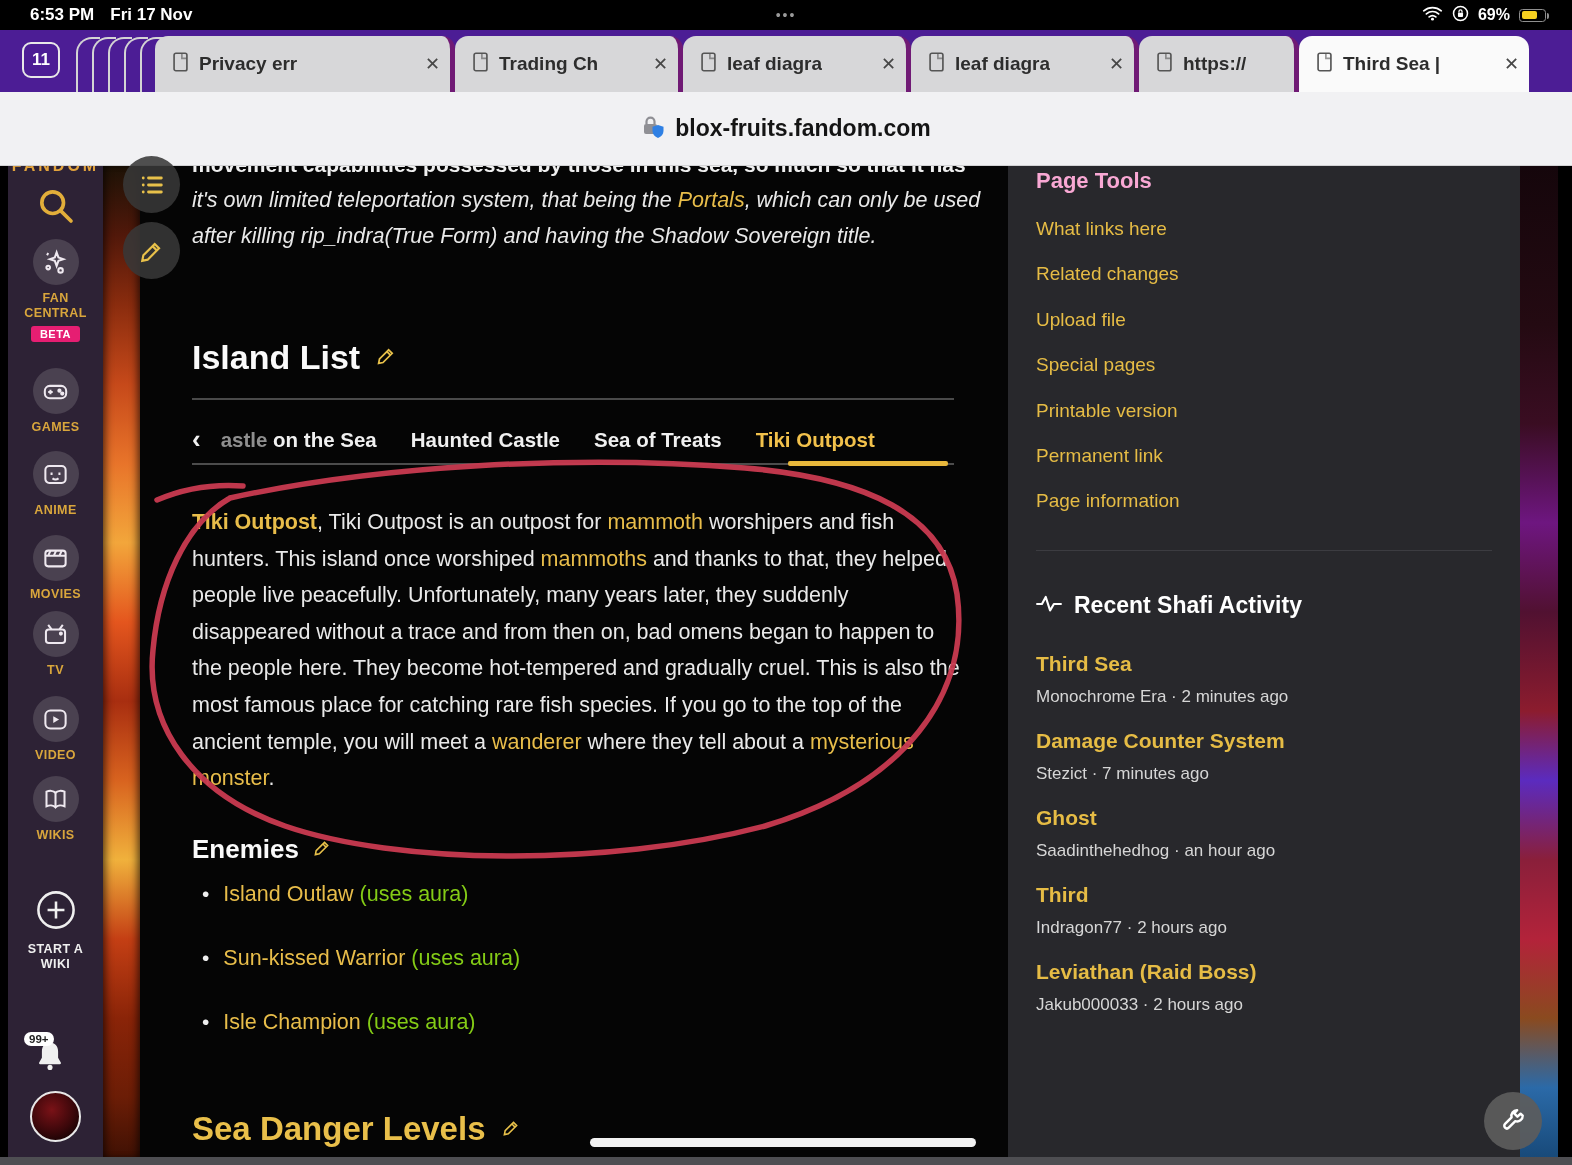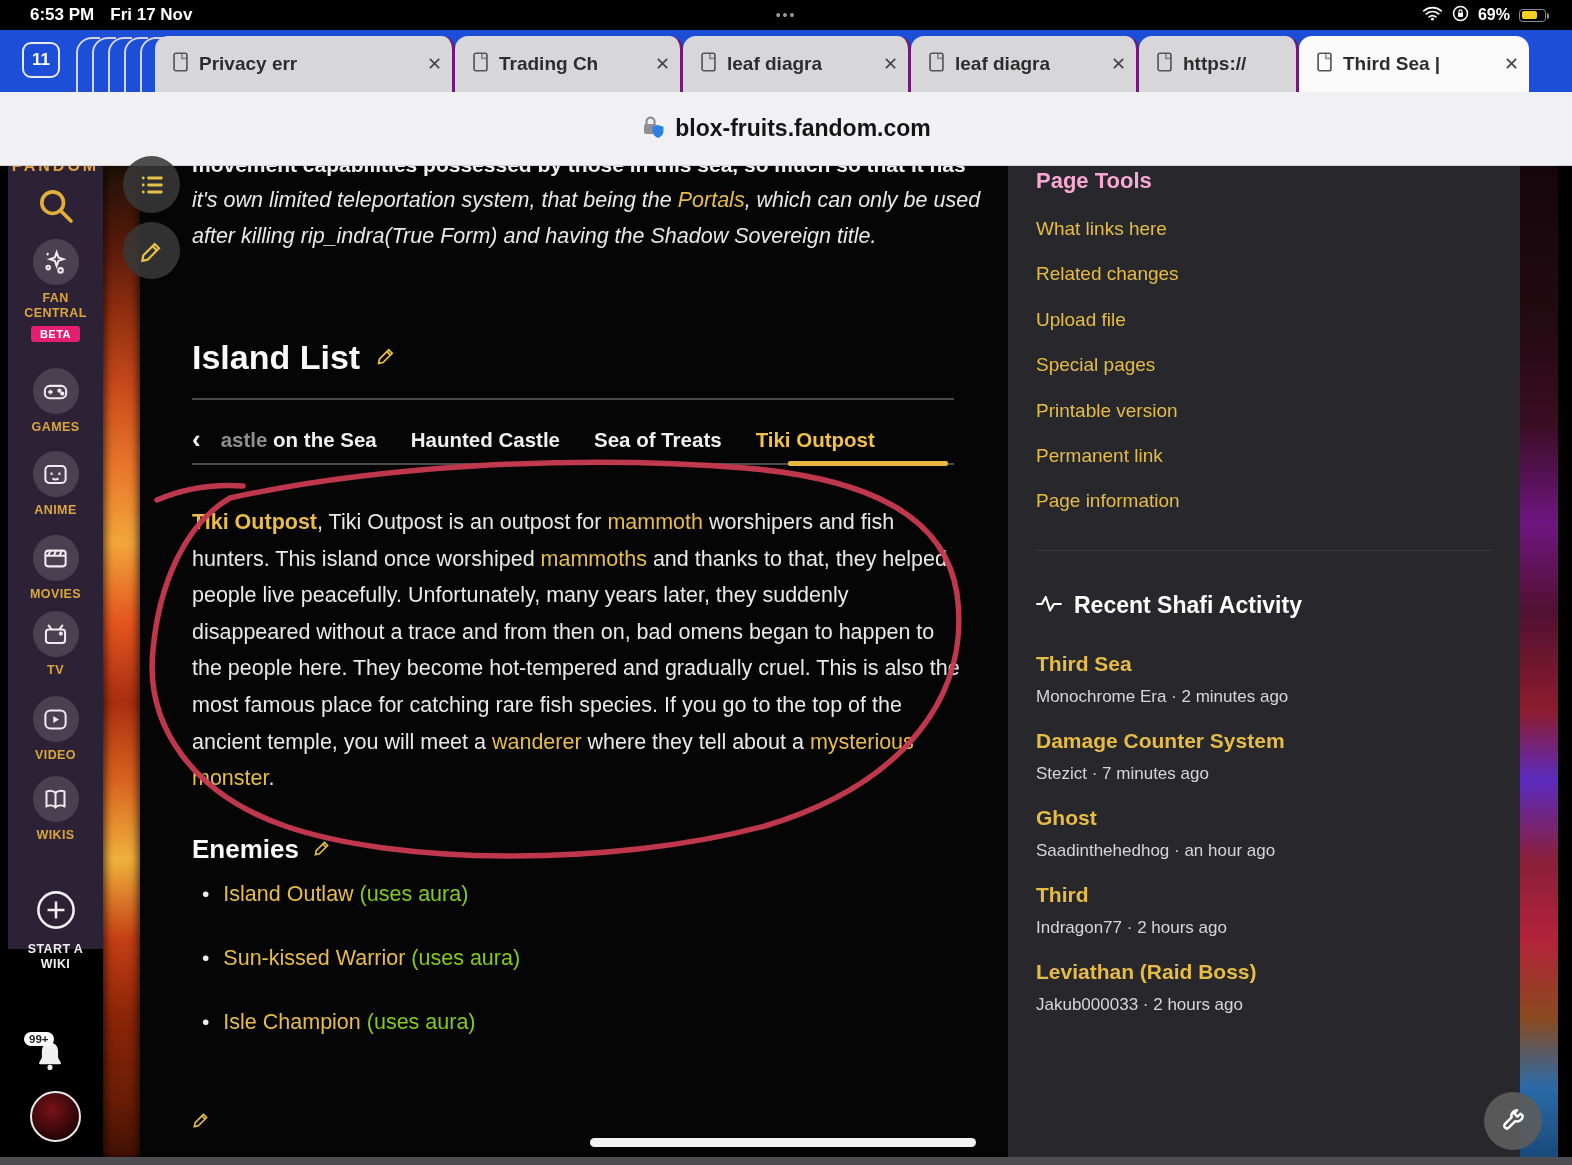--- a/index.html
+++ b/index.html
@@ -14,50 +14,50 @@
                font-size:14px; letter-spacing:2px; }
   .sb-right { margin-left:auto; margin-right:26px; display:flex; align-items:center; gap:9px;
               font-size:16px; font-weight:700; }
   .batt { position:relative; width:27px; height:13px; border:1.5px solid #8f8f8f; border-radius:3.5px; }
   .batt-fill { position:absolute; left:1.5px; top:1.5px; bottom:1.5px; width:62%;
                background:#f5d020; border-radius:2px; }
   .batt-nub { position:absolute; right:-4px; top:3.5px; width:2.5px; height:6px;
               background:#8f8f8f; border-radius:0 2px 2px 0; }
 
   
-  #tabbar { position:absolute; left:0; top:30px; width:1572px; height:62px; background:#1d4ed8; }
+  #tabbar { position:absolute; left:0; top:30px; width:1572px; height:62px; background:#4c1d95; }
   #tabcount { position:absolute; left:22px; top:12px; width:38px; height:36px;
               border:2.5px solid #e8e8e8; border-radius:9px; color:#fff; font-size:17px;
               font-weight:700; display:flex; align-items:center; justify-content:center; }
   .sliver { position:absolute; top:7px; width:24px; height:55px; border-left:2px solid #d4d4d4;
             border-top:2px solid #d4d4d4; border-radius:16px 0 0 0; }
   #tabstrip { position:absolute; left:155px; top:6px; height:56px; display:flex; }
   .tab { height:56px; display:flex; align-items:center; padding:0 10px 0 16px;
          background:#d7d7d9; border-radius:13px 13px 0 0; position:relative;
-         border-right:3px solid #701a75; cursor:default; }
+         border-right:5px solid #701a75; cursor:default; }
   .tab.active { background:#fafafa; border-right:none; z-index:3; }
   .tab .doc { flex:0 0 auto; color:#555; margin-right:9px; }
   .tab .tlabel { font-size:19px; font-weight:700; color:#2d2d2d; white-space:nowrap;
                  overflow:hidden; max-width:135px; }
   .tab .tclose { margin-left:auto; padding-left:12px; color:#474747; font-size:18px; }
   #newtab { position:absolute; left:1488px; top:8px; width:44px; height:48px; color:#dcdcdc;
             font-size:38px; font-weight:300; display:flex; align-items:center; justify-content:center; }
 
   
   #urlbar { position:absolute; left:0; top:92px; width:1572px; height:74px; background:#f1f1f3;
             border-bottom:1px solid #d2d2d4; display:flex; align-items:center; justify-content:center;
             gap:8px; }
   #urltext { font-size:23px; font-weight:600; color:#141414; }
 
   
   #viewport { position:absolute; left:0; top:166px; width:1572px; height:991px; background:#000; }
   #bottomstrip { position:absolute; left:0; top:1157px; width:1572px; height:8px; background:#4e4e52; }
 
   
-  #gsidebar { position:absolute; left:8px; top:0; width:95px; height:783px; background:#2d2235; }
+  #gsidebar { position:absolute; left:8px; top:0; width:95px; height:991px; background:#2d2235; }
   #brand-sliver { position:absolute; left:0; top:0; width:95px; height:9px; overflow:hidden; }
   #brand-sliver span { display:block; transform:translateY(-9px); color:#e2a33c; font-size:16px;
                        font-weight:700; letter-spacing:3px; text-align:center; }
   .gs-item { position:absolute; width:95px; text-align:center; color:#d9a63c; }
   .gs-circle { width:46px; height:46px; border-radius:50%; background:#4a4150; margin:0 auto;
                display:flex; align-items:center; justify-content:center; color:#efe9f0; }
   .gs-label { margin-top:6px; font-size:12.5px; font-weight:700; letter-spacing:.4px; line-height:15px; }
   .gs-label.plain { color:#efefef; }
   .beta { display:inline-block; margin-top:5px; background:#e61e72; color:#fff; font-size:11px;
           font-weight:700; padding:2px 9px; border-radius:3px; letter-spacing:.5px; }
@@ -395,20 +395,21 @@
           <span class="bullet">•</span>
           <span><span class="wlink">Sun-kissed Warrior</span><span class="note"> (uses aura)</span></span>
         </li>
         <li>
           <span class="bullet">•</span>
           <span><span class="wlink">Isle Champion</span><span class="note"> (uses aura)</span></span>
         </li>
       </ul>
 
     <div id="seadanger-row">
+      <span id="seadanger-title">Sea Danger Levels</span>
       <span class="editpencil"><svg width="19" height="19" viewBox="0 0 24 24" fill="none" stroke="currentColor" stroke-width="2">
             <path d="M14.5 5.5l4 4L8 20l-5 1 1-5z"></path>
             <path d="M12.5 7.5l4 4"></path>
           </svg></span>
     </div>
     <div id="hscroll"></div>
   </div>
 
   <div id="rsidebar">
     <div id="pt-title">Page Tools</div>

